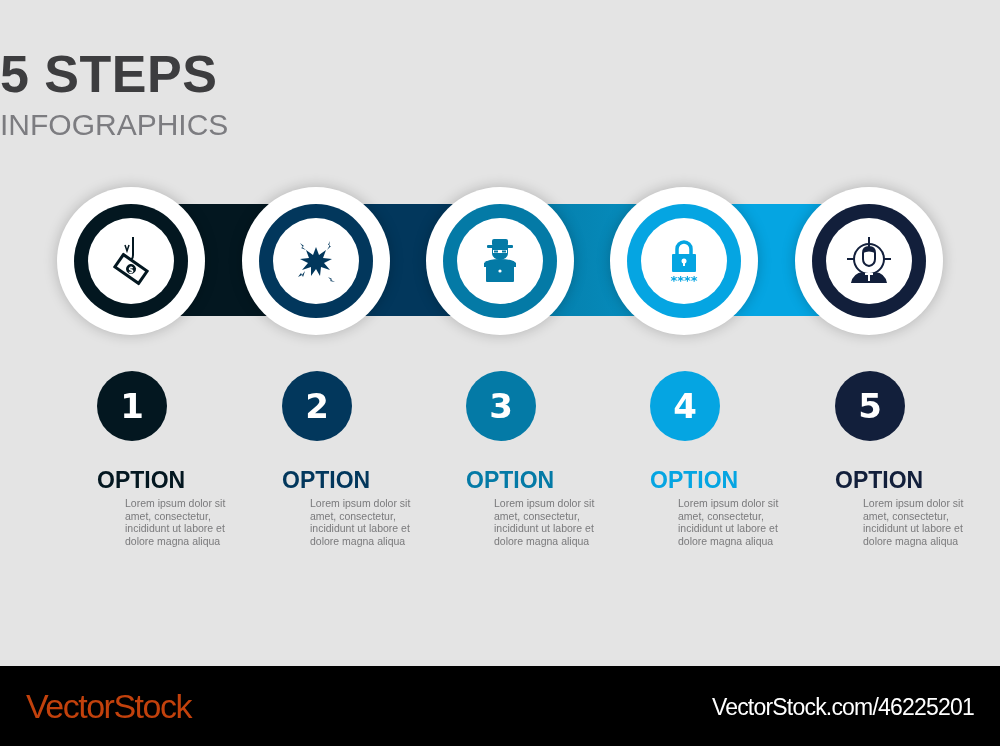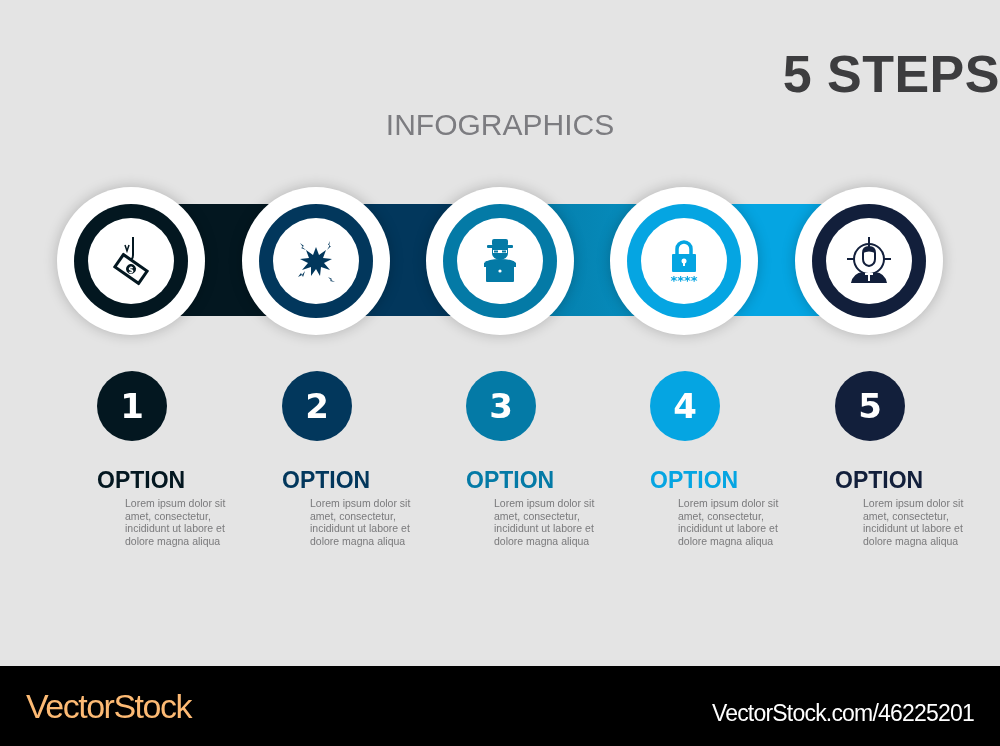--- a/index.html
+++ b/index.html
@@ -4,26 +4,26 @@
 <style>
   html, body { margin: 0; padding: 0; }
   body {
     width: 1000px; height: 746px; overflow: hidden;
     background: #e4e4e4;
     font-family: "Liberation Sans", sans-serif;
     position: relative;
   }
   .title {
     position: absolute; left: 0; width: 1000px; top: 44px;
-    text-align: right; font-weight: bold; font-size: 52px;
+    text-align: left; font-weight: bold; font-size: 52px;
     color: #3d3d3f; letter-spacing: 0.5px; line-height: 60px;
   }
   .subtitle {
     position: absolute; left: 0; width: 1000px; top: 107px;
-    text-align: center; font-size: 30px; color: #7c7c80;
+    font-size: 30px; color: #7c7c80;
     line-height: 36px;
   }
   .band {
     position: absolute; left: 131px; width: 738px; top: 204px; height: 112px;
     background: linear-gradient(to right, #031720 0%, #031720 22%, #02375c 30%, #02375c 40%, #047aa6 52%, #047aa6 62%, #05a5e2 74%, #05a5e2 84%, #0b9fe0 100%);
   }
   .band-seg { position: absolute; top: 0; height: 112px; }
   .icon-circle {
     position: absolute; width: 148px; height: 148px; border-radius: 50%;
     background: #ffffff; top: 187px;
@@ -51,25 +51,25 @@
   }
   .opt-body {
     position: absolute; top: 497px; width: 110px; font-size: 10.5px;
     line-height: 12.6px; color: #7a7a7c; margin-left: 28px;
   }
   .footer {
     position: absolute; left: 0; top: 666px; width: 1000px; height: 80px;
     background: #000000;
   }
   .brand {
-    position: absolute; left: 26px; top: 20px; color: #fdba74;
+    position: absolute; left: 26px; top: 20px; color: #c2410c;
     font-size: 34px; letter-spacing: -1.5px; line-height: 40px;
   }
   .ref {
-    position: absolute; right: 26px; top: 33px; color: #ffffff;
+    position: absolute; right: 26px; top: 27px; color: #ffffff;
     font-size: 23px; letter-spacing: -0.8px; line-height: 28px;
   }
 </style>
 </head>
 <body>
 
 <div class="title">5 STEPS</div>
 <div class="subtitle">INFOGRAPHICS</div>
 
 <div class="band">

